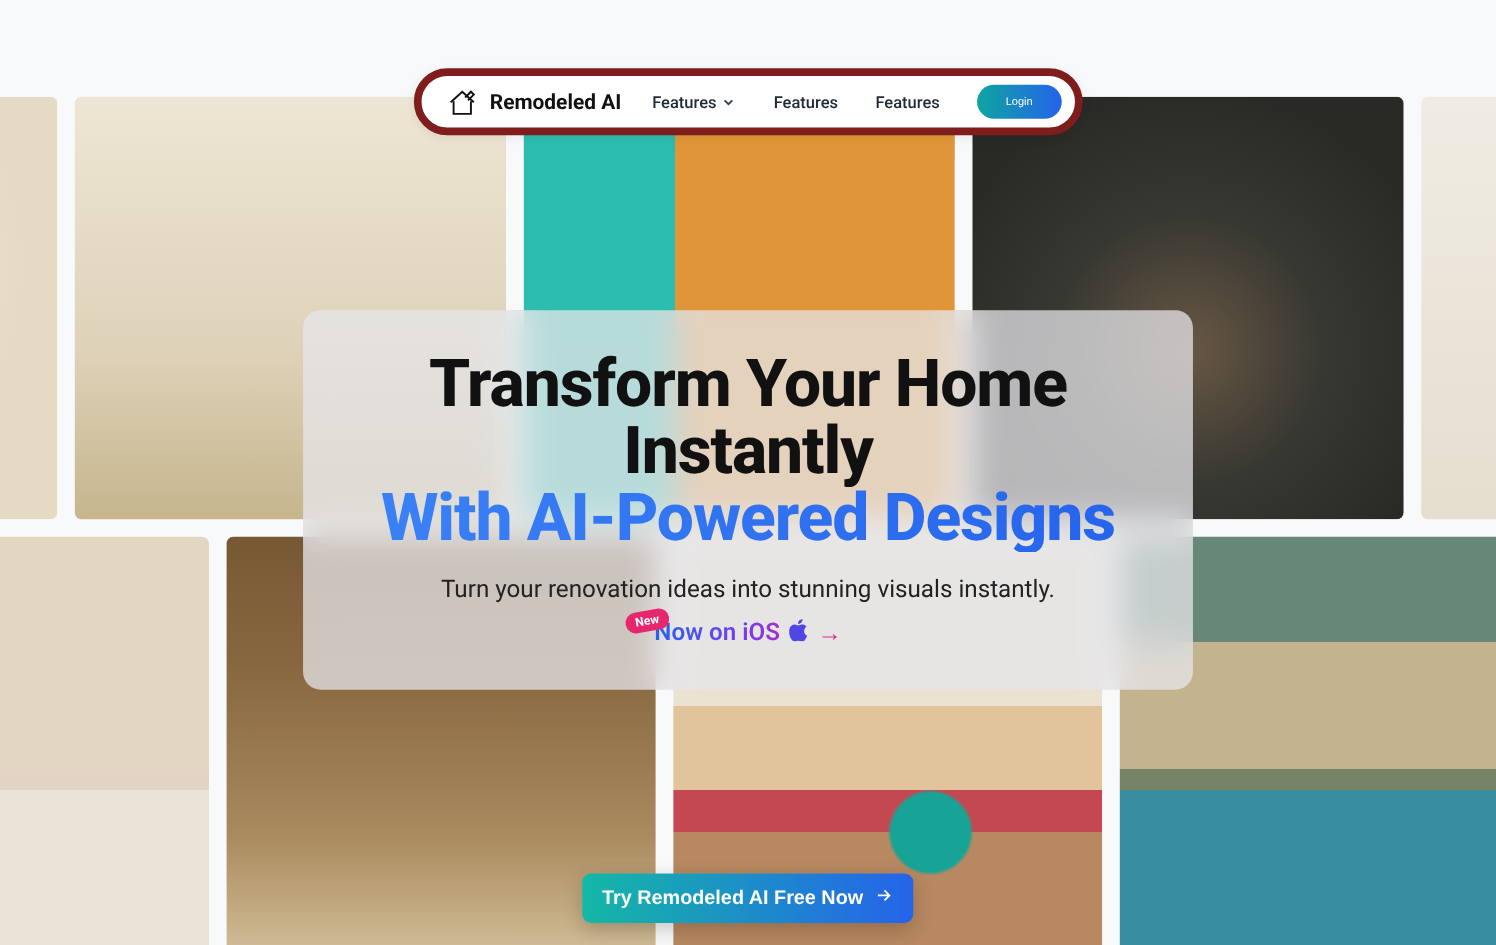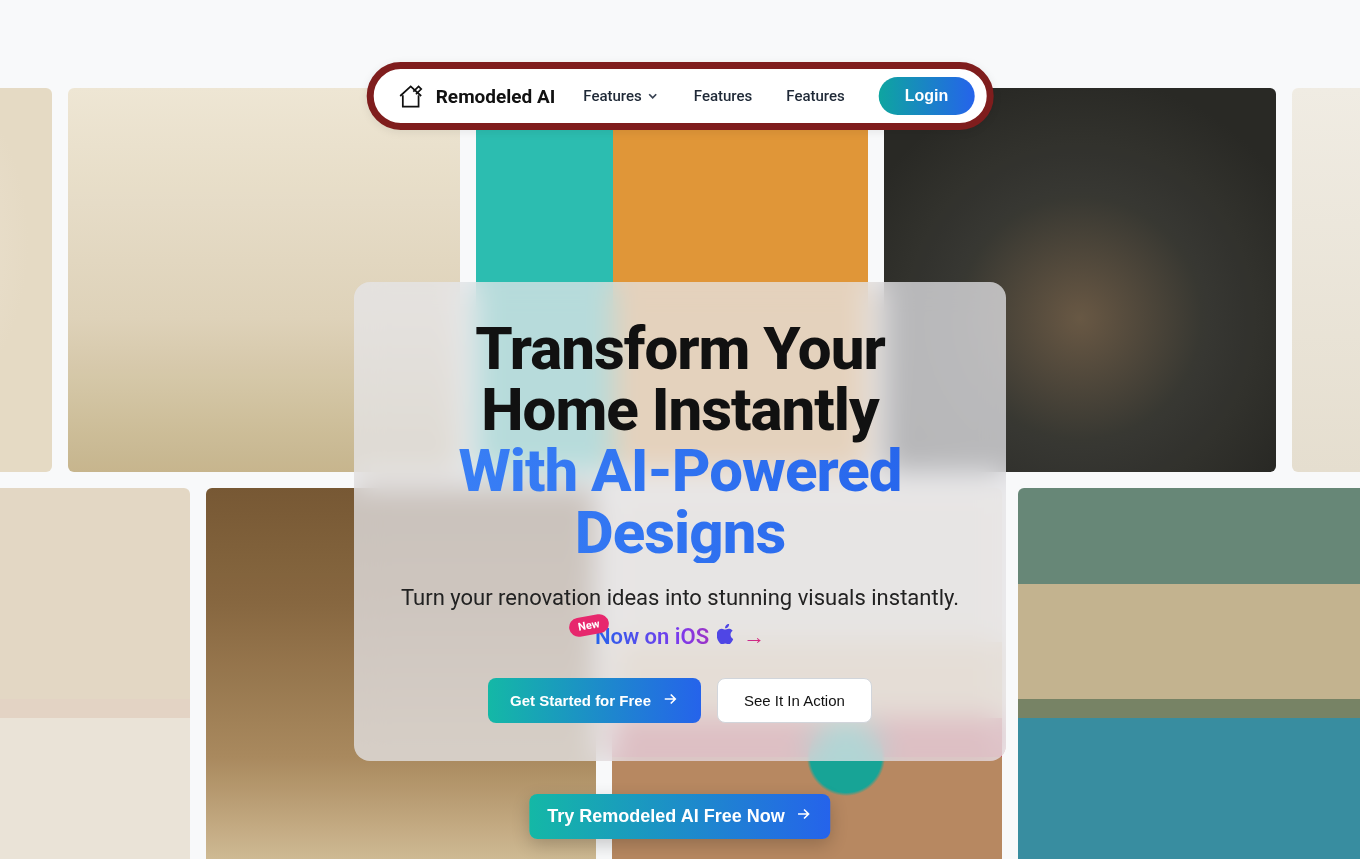--- a/index.html
+++ b/index.html
@@ -68,22 +68,22 @@
     .chevron {
       width: 14px;
       height: 14px;
       display: inline-flex;
       align-items: center;
       justify-content: center;
     }
     .login-btn {
       background: linear-gradient(90deg, #0ea5a0 0%, #2563eb 100%);
       color: #fff;
-      font-size: 16px;
-      font-weight: 700;
+      font-size: 10px;
+      font-weight: 400;
       padding: 10px 26px;
       border-radius: 999px;
       border: none;
       cursor: pointer;
     }
 
     
     .gallery {
       position: absolute;
       top: 88px;
@@ -160,21 +160,21 @@
         linear-gradient(180deg,#6a8a7a 0 25%,#c7b792 25% 55%,#7a8668 55% 60%,#3a90a4 60% 100%);
     }
 
     
     .hero {
       position: absolute;
       z-index: 10;
       left: 50%;
       top: 282px;
       transform: translateX(-50%);
-      width: 652px;
+      width: 809px;
       padding: 36px 38px 38px 38px;
       background: rgba(230,230,234,0.75);
       backdrop-filter: blur(14px);
       border-radius: 16px;
       text-align: center;
     }
     .hero h1 {
       font-size: 60px;
       line-height: 1.02;
       font-weight: 800;
@@ -336,33 +336,20 @@
     <span class="new-badge">New</span>
     <span>Now on iOS</span>
     <span class="apple-icon">
       <svg viewBox="0 0 16 20" fill="#4f46e5">
           <path d="M12.5 10.6c0-2.6 2.1-3.8 2.2-3.9-1.2-1.8-3.1-2-3.7-2-1.6-.2-3.1.9-3.9.9-.8 0-2-.9-3.4-.9C2 4.8.3 5.9-.5 7.6c-1.8 3.1-.5 7.7 1.3 10.2.9 1.2 1.9 2.6 3.2 2.5 1.3-.1 1.8-.8 3.3-.8s2 .8 3.4.8c1.4 0 2.3-1.2 3.1-2.5.6-.9 1.1-1.9 1.4-2.9-1.5-.6-2.7-2-2.7-4.3zM10.1 2.9c.7-.9 1.2-2 1-3.2-1 .1-2.2.7-3 1.5-.6.7-1.2 1.9-1 3 1.1.1 2.3-.5 3-1.3z"></path>
         </svg>
     </span>
     <span>→</span>
   </a>
 
-  <div class="cta-row">
-    <button class="btn-primary">
-      <span>Get Started for Free</span>
-      <span class="arrow-icon">
-        <svg viewBox="0 0 24 24" fill="none" stroke="#fff" stroke-width="2.2">
-            <path d="M5 12h14M13 6l6 6-6 6"></path>
-          </svg>
-      </span>
-    </button>
-    <button class="btn-secondary">
-      <span>See It In Action</span>
-    </button>
-  </div>
 </section>
 
 <button class="float-cta">
   <span>Try Remodeled AI Free Now</span>
   <span class="arrow-icon">
     <svg viewBox="0 0 24 24" fill="none" stroke="#fff" stroke-width="2.2">
         <path d="M5 12h14M13 6l6 6-6 6"></path>
       </svg>
   </span>
 </button>

